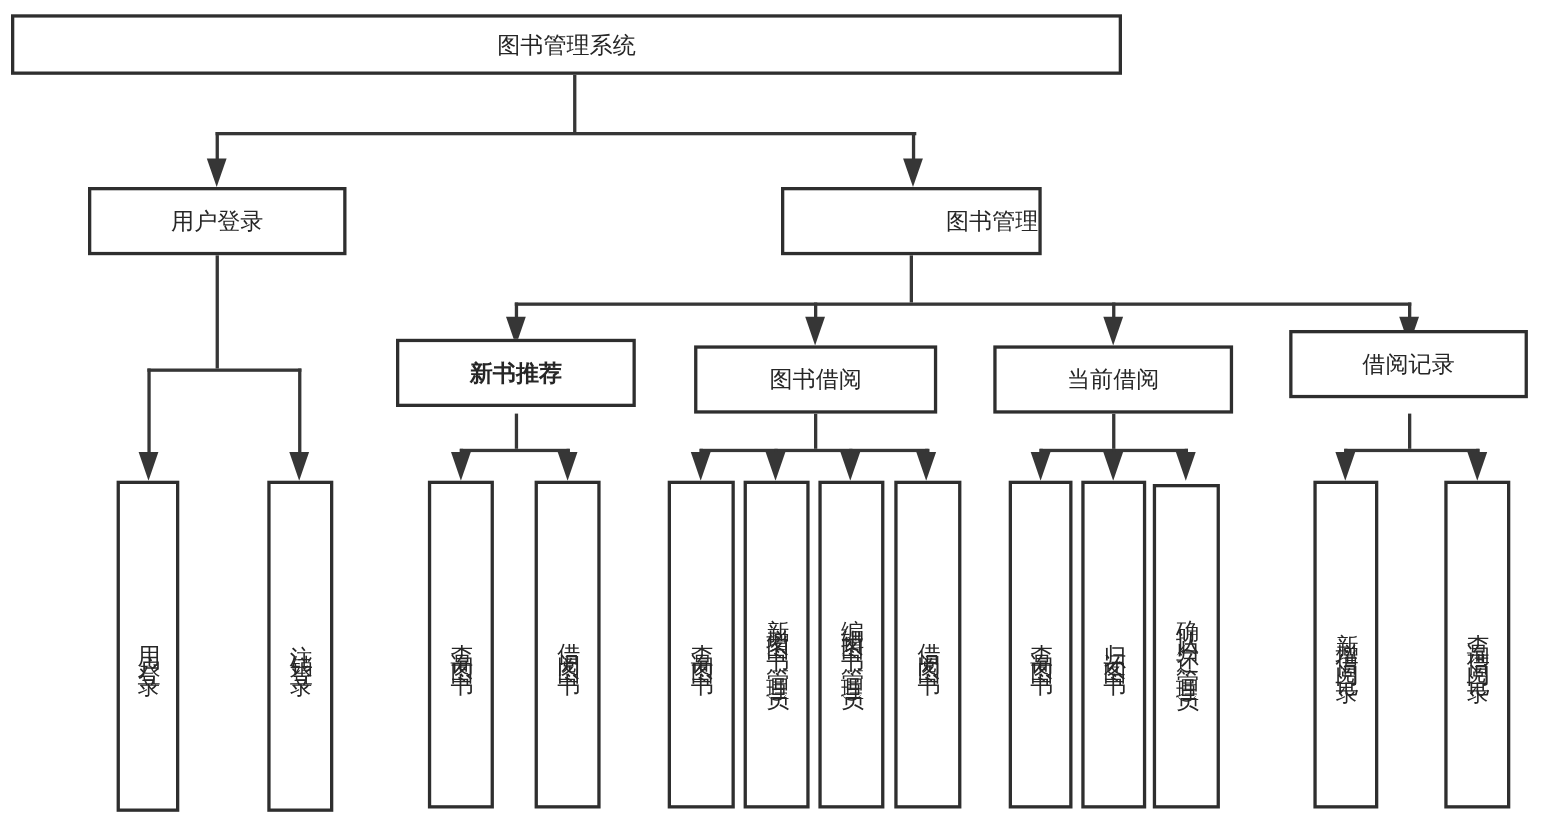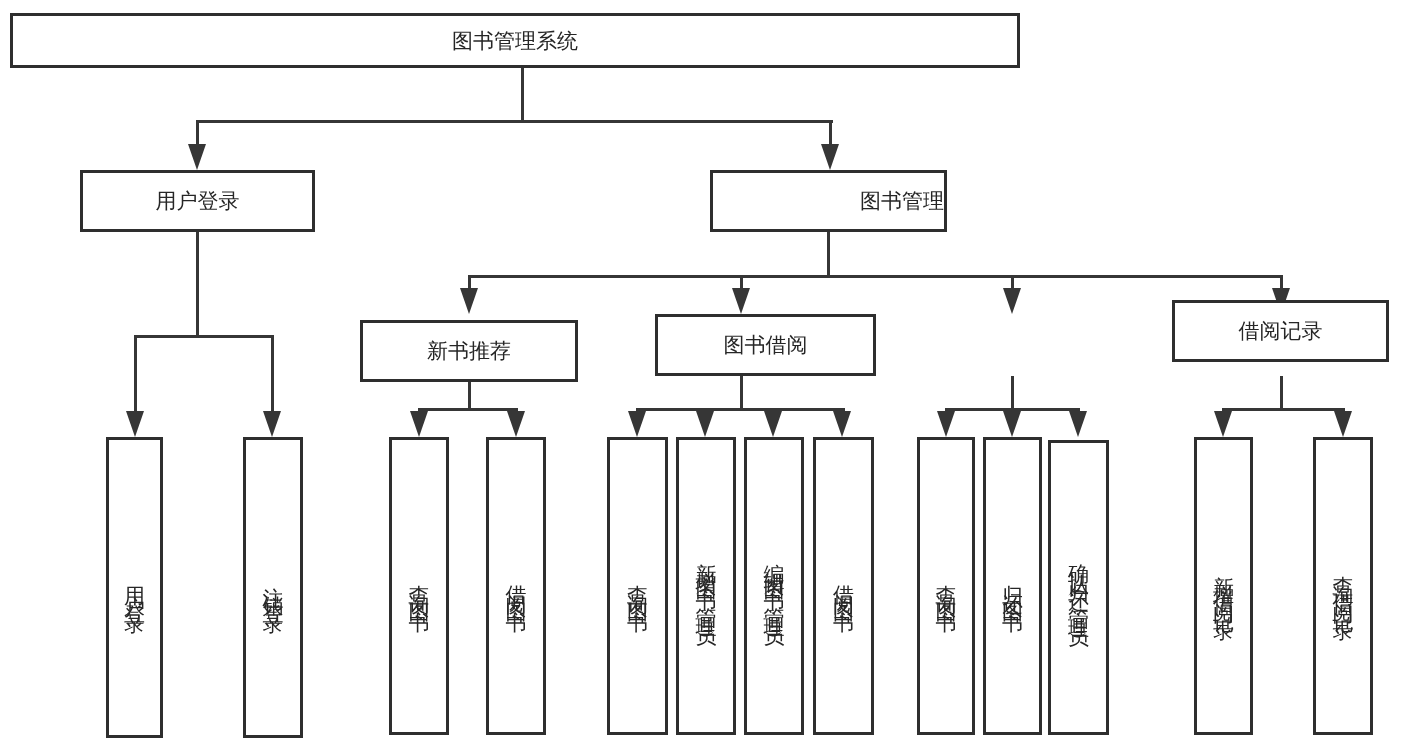--- a/index.html
+++ b/index.html
@@ -91,25 +91,28 @@
   <div class="hline" style="left:468px;top:275px;width:815px;"></div>
   <div class="vline" style="left:468px;top:275px;height:15px;"></div>
   <div class="arrow" style="left:460px;top:288px;"></div>
   <div class="vline" style="left:740px;top:275px;height:15px;"></div>
   <div class="arrow" style="left:732px;top:288px;"></div>
   <div class="vline" style="left:1011px;top:275px;height:15px;"></div>
   <div class="arrow" style="left:1003px;top:288px;"></div>
   <div class="vline" style="left:1280px;top:275px;height:15px;"></div>
   <div class="arrow" style="left:1272px;top:288px;"></div>
 
-  <div class="box" style="left:360px;top:320px;width:218px;height:62px;">
+  <div class="box" style="left:360px;top:308px;width:218px;height:62px;font-weight:bold;">
     <span>新书推荐</span>
   </div>
-  <div class="box" style="left:631px;top:314px;width:221px;height:62px;margin-left:24px;">
+  <div class="box" style="left:631px;top:314px;width:221px;height:62px;">
     <span>图书借阅</span>
+  </div>
+  <div class="box" style="left:903px;top:314px;width:218px;height:62px;">
+    <span>当前借阅</span>
   </div>
   <div class="box" style="left:1172px;top:300px;width:217px;height:62px;">
     <span>借阅记录</span>
   </div>
 
   <div class="vline" style="left:468px;top:376px;height:32px;"></div>
   <div class="hline" style="left:418px;top:408px;width:100px;"></div>
   <div class="vline" style="left:418px;top:408px;height:6px;"></div>
   <div class="arrow" style="left:410px;top:411px;"></div>
   <div class="vline" style="left:515px;top:408px;height:6px;"></div>

